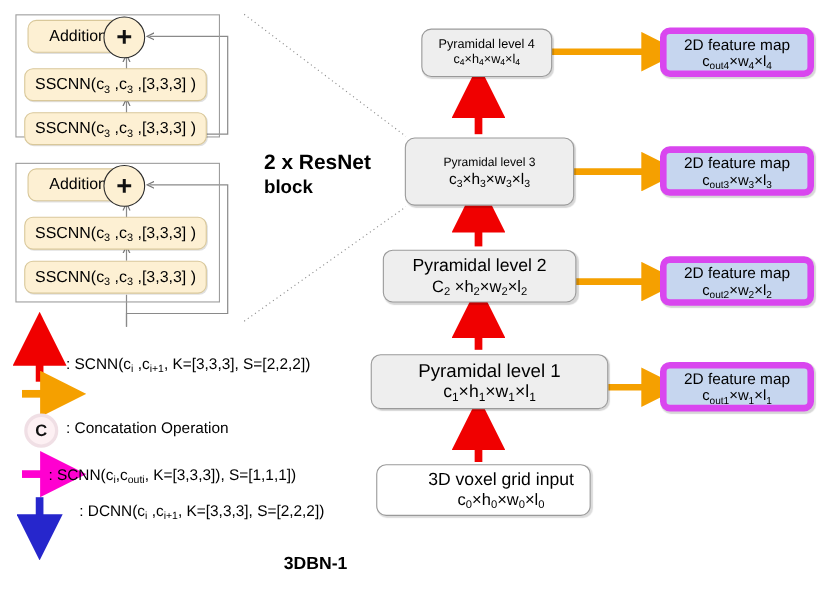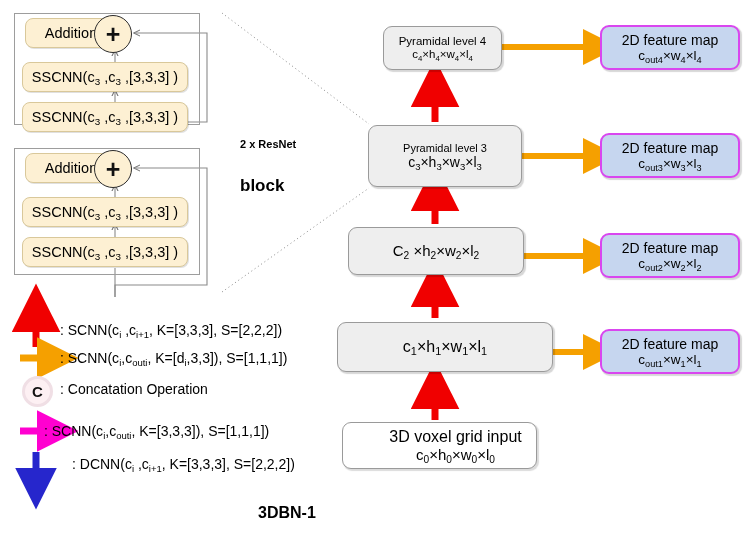--- a/index.html
+++ b/index.html
@@ -17,21 +17,21 @@
   
   .ybox{background:#fdf0d3;border:1px solid #d9c89a;border-radius:8px;
         box-shadow:1px 1px 0 rgba(0,0,0,.12);}
   .ybox .l1{font-size:14.5px;}
 
   
   .gbox{background:#eeeeee;border:1px solid #9a9a9a;
         box-shadow:1.5px 1.5px 1px rgba(0,0,0,.16);}
 
   
-  .bbox{background:#c6d6ef;border:2px solid #d946ef;
+  .bbox{background:#c6d6ef;border:6px solid #d946ef;
         box-shadow:1.5px 1.5px 1px rgba(0,0,0,.16);}
 
   
   .wbox{background:#ffffff;border:1px solid #9a9a9a;
         box-shadow:1.5px 1.5px 1px rgba(0,0,0,.14);}
 
   sub{font-size:.68em;vertical-align:-0.32em;line-height:0;}
 
   
   .grpbox{position:absolute;box-sizing:border-box;border:1px solid #9d9d9d;background:transparent;}
@@ -144,46 +144,47 @@
   <div class="pluscircle" style="left:94px;top:150px;width:36px;height:36px;">
     <span>+</span>
   </div>
   <div class="node ybox" style="left:22px;top:197px;width:166px;height:30px;">
     <span class="l1">SSCNN(c<sub>3</sub> ,c<sub>3</sub> ,[3,3,3] )</span>
   </div>
   <div class="node ybox" style="left:22px;top:237px;width:166px;height:30px;">
     <span class="l1">SSCNN(c<sub>3</sub> ,c<sub>3</sub> ,[3,3,3] )</span>
   </div>
 
-  <div class="txt bold" style="left:240px;top:138px;font-size:11px;">2 x ResNet</div>
-  <div class="txt bold" style="left:240px;top:160px;font-size:17px;margin-top:16px;">block</div>
+  <div class="txt bold" style="left:240px;top:138px;font-size:19px;">2 x ResNet</div>
+  <div class="txt bold" style="left:240px;top:160px;font-size:17px;">block</div>
 
   <div class="txt legend-text" style="left:60px;top:322px;">: SCNN(c<sub>i</sub> ,c<sub>i+1</sub>, K=[3,3,3], S=[2,2,2])</div>
 
-  <div class="txt legend-text" style="left:60px;top:350px;">: SCNN(c<sub>i</sub>,c<sub>outi</sub>, K=[d<sub>i</sub>,3,3]), S=[1,1,1])</div>
 
   <div class="ccircle" style="left:22px;top:376px;width:25px;height:25px;">
     <span>C</span>
   </div>
   <div class="txt legend-text" style="left:60px;top:381px;">: Concatation Operation</div>
 
   <div class="txt legend-text" style="left:44px;top:423px;">: SCNN(c<sub>i</sub>,c<sub>outi</sub>, K=[3,3,3]), S=[1,1,1])</div>
 
   <div class="txt legend-text" style="left:60px;top:456px;margin-left:12px;">: DCNN(c<sub>i</sub> ,c<sub>i+1</sub>, K=[3,3,3], S=[2,2,2])</div>
 
   <div class="node wbox" style="left:342px;top:422px;width:195px;height:47px;padding-left:32px;">
     <span class="l1" style="font-size:16px;">3D voxel grid input</span>
     <span class="l2" style="font-size:15px;">c<sub>0</sub>×h<sub>0</sub>×w<sub>0</sub>×l<sub>0</sub></span>
   </div>
 
   <div class="node gbox" style="left:337px;top:322px;width:216px;height:50px;">
+    <span class="l1" style="font-size:17px;">Pyramidal level 1</span>
     <span class="l2" style="font-size:16px;">c<sub>1</sub>×h<sub>1</sub>×w<sub>1</sub>×l<sub>1</sub></span>
   </div>
 
   <div class="node gbox" style="left:348px;top:227px;width:176px;height:48px;">
+    <span class="l1" style="font-size:16px;">Pyramidal level 2</span>
     <span class="l2" style="font-size:15px;">C<sub>2</sub> ×h<sub>2</sub>×w<sub>2</sub>×l<sub>2</sub></span>
   </div>
 
   <div class="node gbox" style="left:368px;top:125px;width:154px;height:62px;">
     <span class="l1" style="font-size:11px;">Pyramidal  level 3</span>
     <span class="l2" style="font-size:14px;">c<sub>3</sub>×h<sub>3</sub>×w<sub>3</sub>×l<sub>3</sub></span>
   </div>
 
   <div class="node gbox" style="left:383px;top:26px;width:119px;height:44px;">
     <span class="l1" style="font-size:11.5px;">Pyramidal level 4</span>

